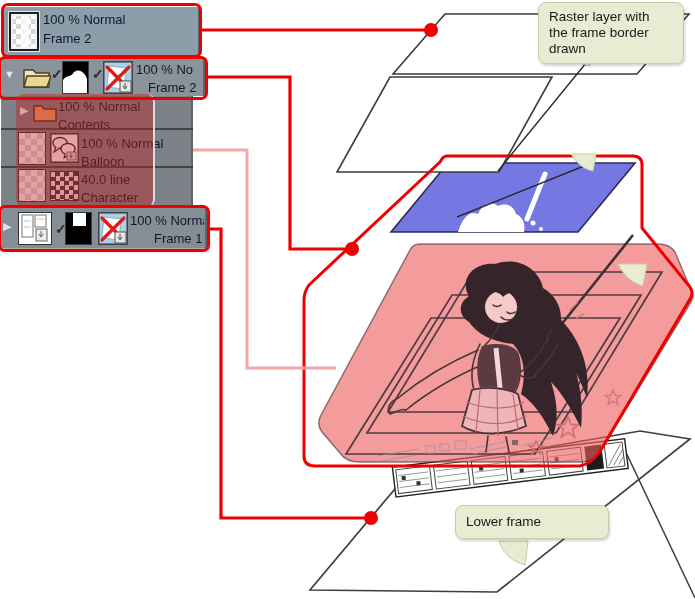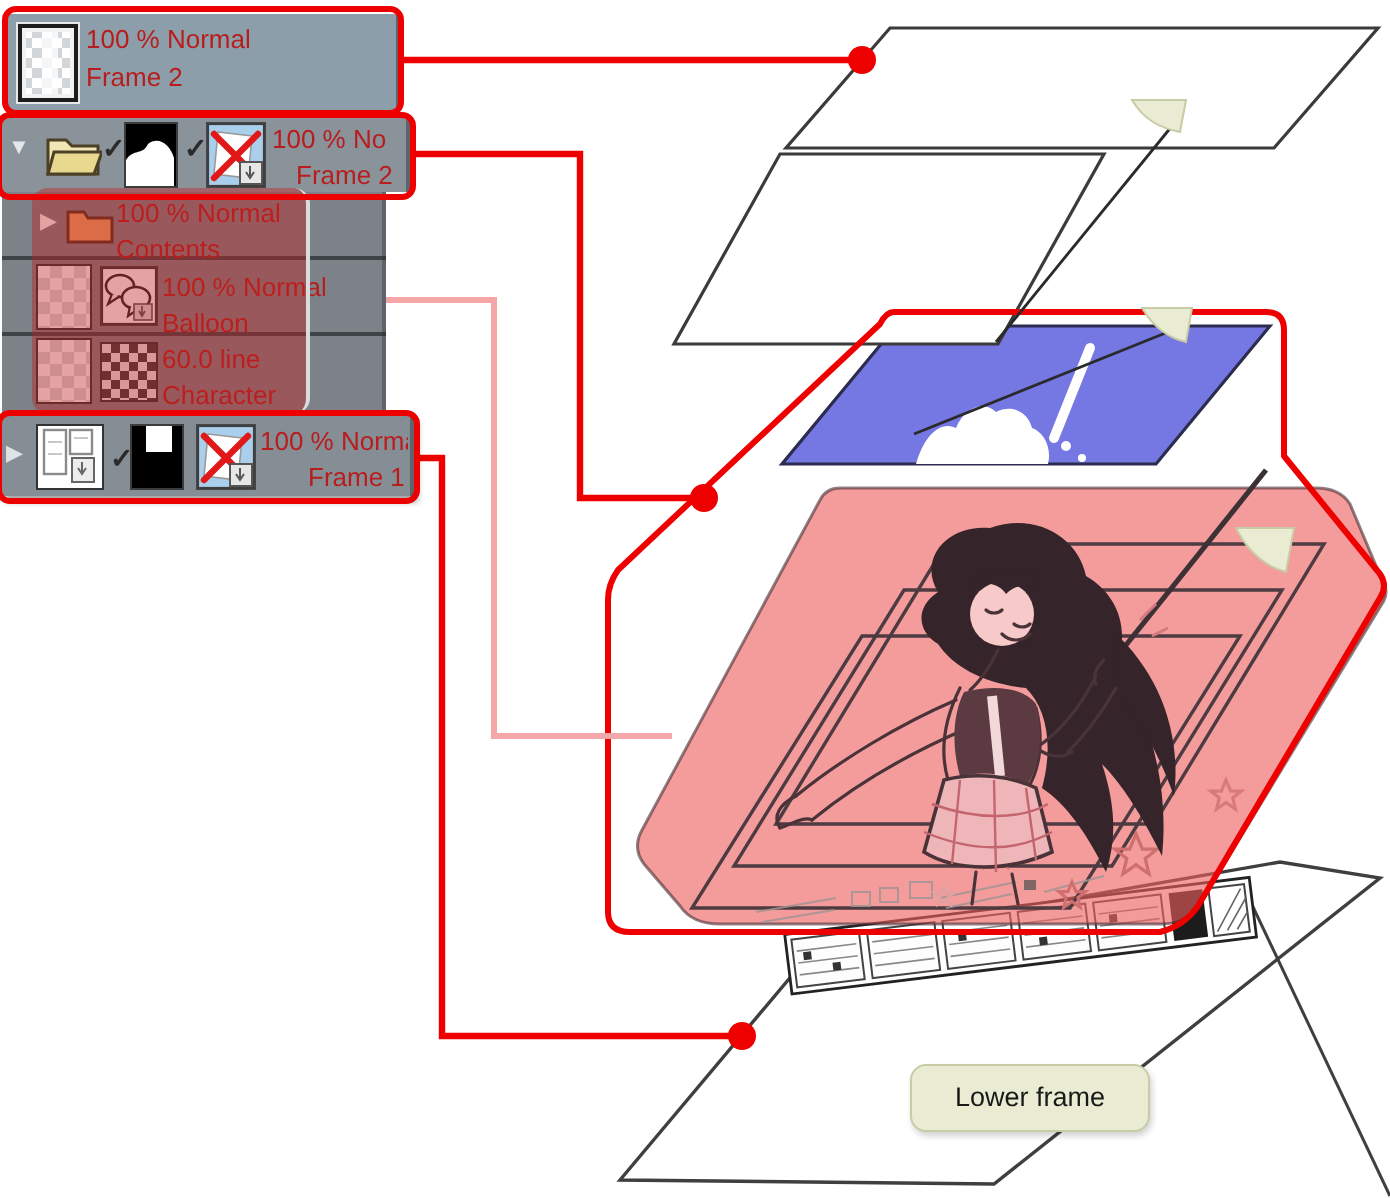--- a/index.html
+++ b/index.html
@@ -12,21 +12,21 @@
 
   
   .palette{left:0;top:0;width:212px;height:256px;z-index:2;}
   .pbg{position:absolute;box-sizing:border-box;}
   .bg-row1{left:3px;top:7px;width:197px;height:48px;background:#8c9ea9;border-right:2px solid #5d646b;}
   .bg-row2{left:1px;top:58px;width:204px;height:38px;background:#8a939a;border-right:2px solid #5d646b;}
   .bg-content{left:1px;top:96px;width:192px;height:111px;background:#7c8287;border-right:2px solid #5d646b;}
   .bg-row6{left:1px;top:208px;width:206px;height:40px;background:#868e95;border-right:2px solid #5d646b;
            box-shadow:2px 3px 3px rgba(0,0,0,0.35);}
   .sep{position:absolute;left:1px;width:192px;height:2px;background:rgba(42,46,50,0.75);}
-  .ptext{position:absolute;color:#b91c1c;font-size:13px;line-height:15px;white-space:nowrap;}
+  .ptext{position:absolute;color:#0f172a;font-size:13px;line-height:15px;white-space:nowrap;}
   .clip{overflow:hidden;}
   .check{position:absolute;color:#2b2b2b;font-size:14px;font-weight:bold;}
   .tri{position:absolute;font-size:11px;color:#e4e8ea;}
   .thumb{position:absolute;box-sizing:border-box;}
   .thumb-checker-big{left:9px;top:12px;width:30px;height:39px;border:2px solid #1c1c1c;
      box-shadow:inset 0 0 0 2px #f2f2f2, 0 0 0 1px #e8e8e8;
      background:repeating-conic-gradient(#d2d6d9 0% 25%, #ffffff 0% 50%);background-size:10px 10px;}
   .band{position:absolute;left:10px;top:2px;width:8px;bottom:2px;background:rgba(255,255,255,0.75);}
   .thumb-black{background:#000;border:1px solid #3c3c3c;}
   .thumb-checker-pink{border:1.5px solid #2f2f2f;
@@ -244,21 +244,21 @@
       <rect x="17" y="19" width="9" height="8" fill="#ddd" stroke="#555" stroke-width="0.8"></rect>
       <path d="M21,20 v4 M19.5,22.5 l1.5,2.5 l1.5,-2.5" stroke="#555" stroke-width="0.9" fill="none"></path>
     </svg>
     <div class="ptext" style="left:81px;top:136px;">100 % Normal</div>
     <div class="ptext" style="left:81px;top:154px;text-align:center;">Balloon</div>
   </div>
 
   <div>
     <div class="thumb thumb-checker-pink" style="left:18px;top:169px;width:28px;height:33px;"></div>
     <div class="thumb thumb-tone" style="left:50px;top:171px;width:29px;height:30px;"></div>
-    <div class="ptext" style="left:81px;top:172px;">60.0 line</div>
+    <div class="ptext" style="left:81px;top:172px;">40.0 line</div>
     <div class="ptext" style="left:81px;top:190px;">Character</div>
   </div>
 
   <div>
     <div class="tri" style="left:3px;top:220px;color:#dfe3e5;">▶</div>
     <div class="thumb thumb-white" style="left:18px;top:212px;width:34px;height:33px;">
       <svg width="31" height="30" viewBox="0 0 31 30">
         <rect x="3" y="2" width="11" height="22" fill="none" stroke="#8a8a8a" stroke-width="1.2"></rect>
         <rect x="16" y="2" width="11" height="12" fill="none" stroke="#8a8a8a" stroke-width="1.2"></rect>
         <path d="M5,8 H12 M5,14 H12 M18,6 H25" stroke="#b5b5b5" stroke-width="0.8"></path>
@@ -281,15 +281,18 @@
     <div class="ptext" style="left:154px;top:231px;">Frame 1</div>
   </div>
 
   <div class="overlay-red"></div>
 </div>
 
 <div class="red-box abs" style="left:1px;top:3px;width:195px;height:49px;"></div>
 <div class="red-box abs" style="left:-2px;top:56px;width:204px;height:38px;"></div>
 <div class="red-box abs" style="left:-2px;top:205px;width:206px;height:41px;"></div>
 
-<div class="callout" style="left:455px;top:532px;width:120px;text-align:center;padding:8px 10px;">Lower frame</div>
+<div class="callout" style="left:538px;top:2px;width:146px;">Raster layer with
+the frame border
+drawn</div>
+<div class="callout" style="left:455px;top:505px;width:154px;text-align:left;padding:8px 10px;">Lower frame</div>
 
 </div>
 
 </body></html>

